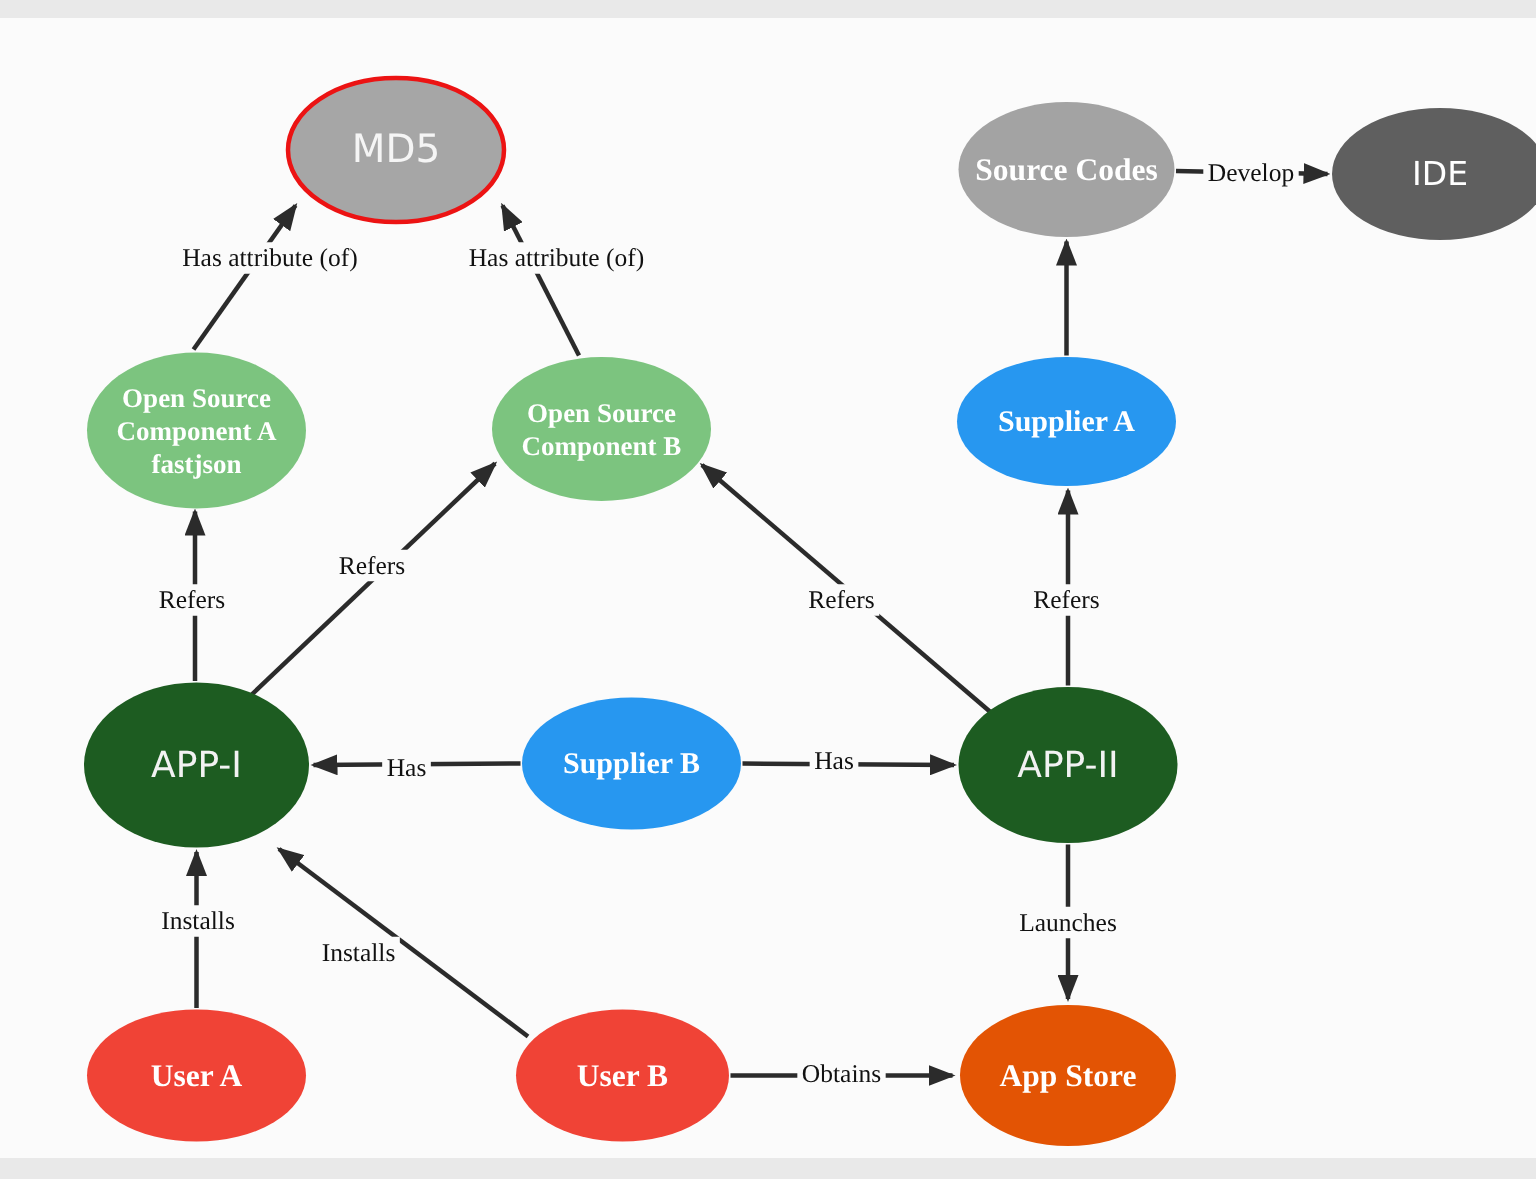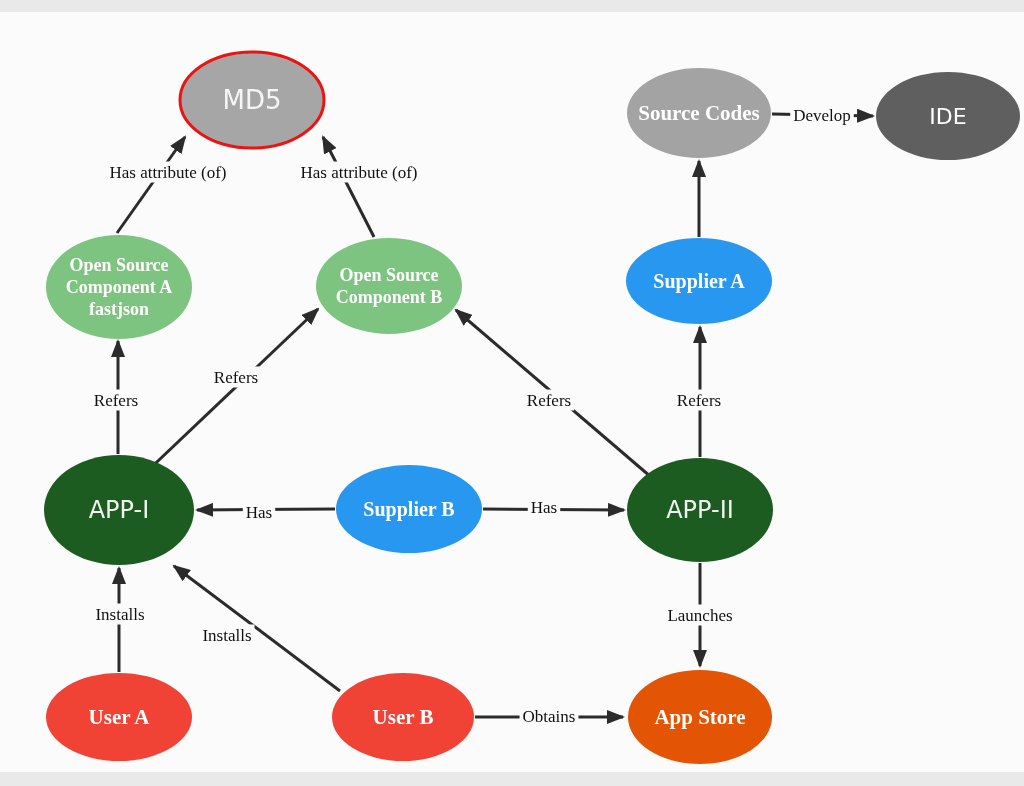--- a/index.html
+++ b/index.html
@@ -5,21 +5,21 @@
   html,body{margin:0;padding:0;}
   body{
     width:1024px;height:786px;
     background:#fbfbfb;
     font-family:"Liberation Sans",sans-serif;
     position:relative;overflow:hidden;
   }
   .frame-band{position:absolute;left:0;width:1024px;background:#e9e9e9;}
   #band-top{top:0;height:12px;}
   #band-bottom{bottom:0;height:14px;}
-  #diagram-wrap{position:absolute;top:0;left:4px;width:824px;height:786px;padding-left:18px;}
+  #diagram-wrap{position:absolute;top:0;left:16px;width:824px;height:786px;padding-left:18px;}
   svg{display:block;}
   .edge-line{stroke:#2b2b2b;stroke-width:3;fill:none;}
   .edge-label{
     font-family:"Liberation Serif",serif;
     font-size:17px;fill:#111111;
   }
   .node-text.t-sans{font-family:"DejaVu Sans","Liberation Sans",sans-serif;font-weight:400;}
   .node-text.t-serif{font-family:"Liberation Serif",serif;font-weight:700;}
   text{user-select:none;}
 </style>

